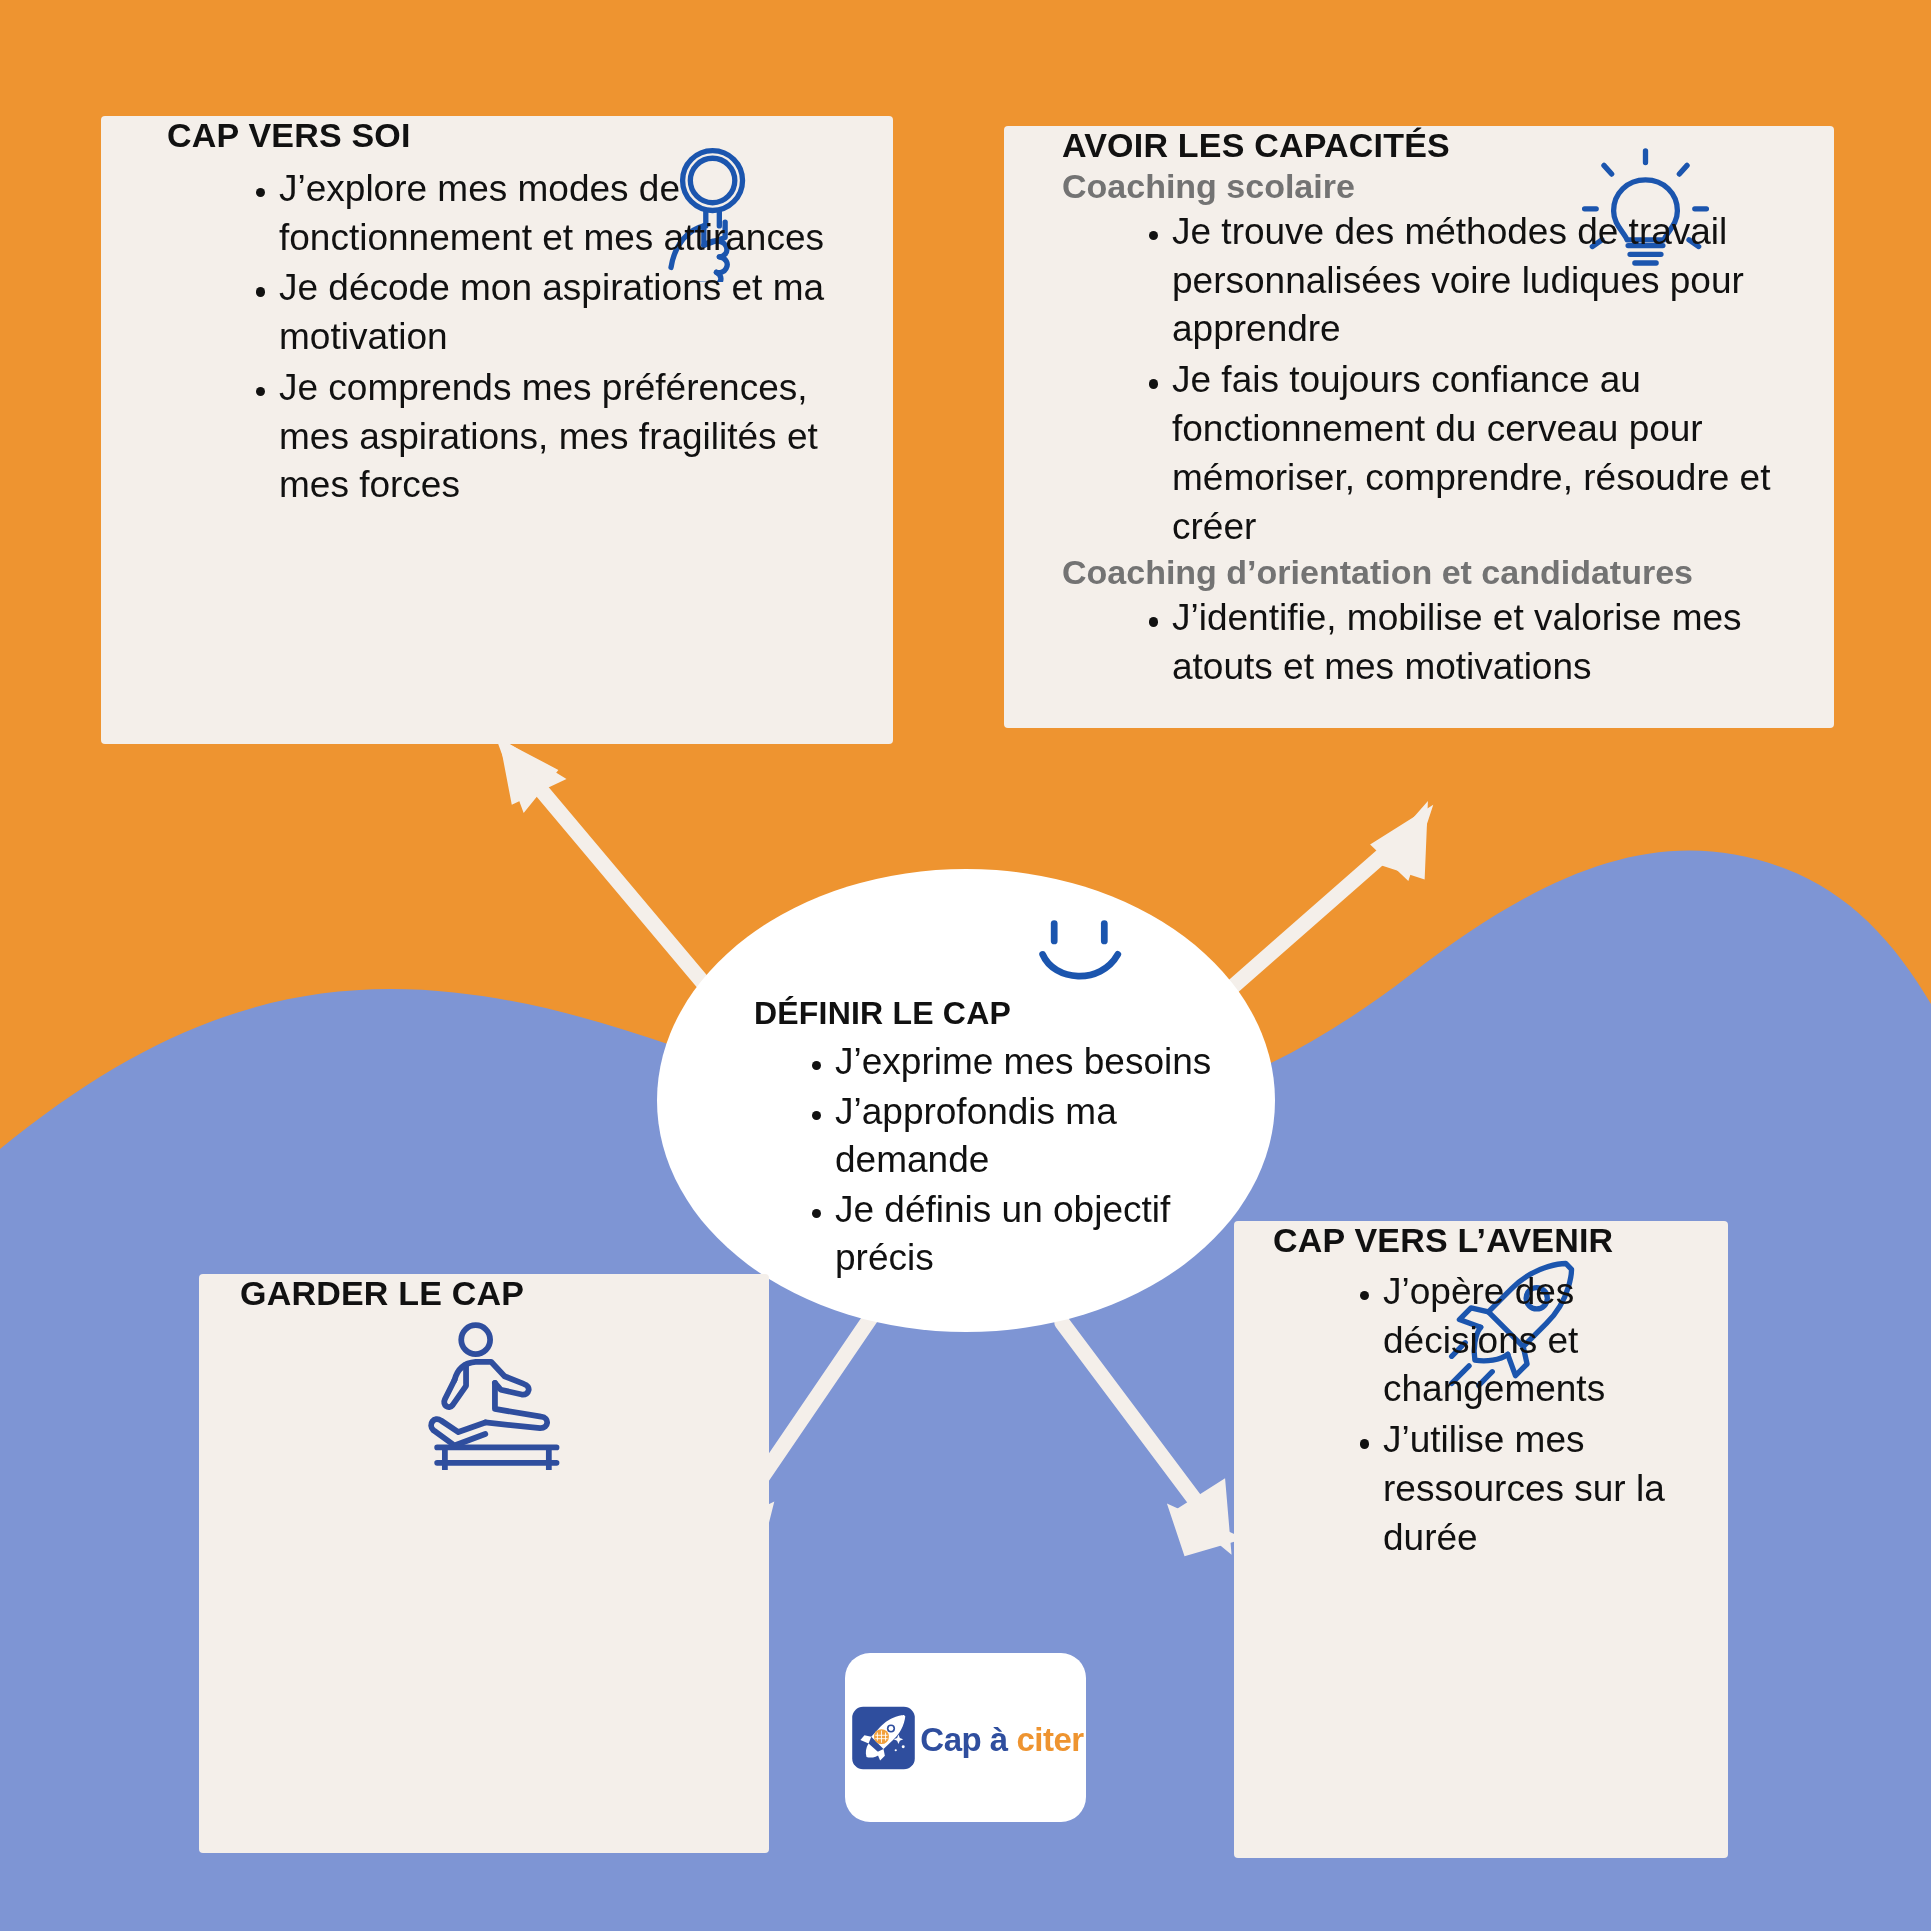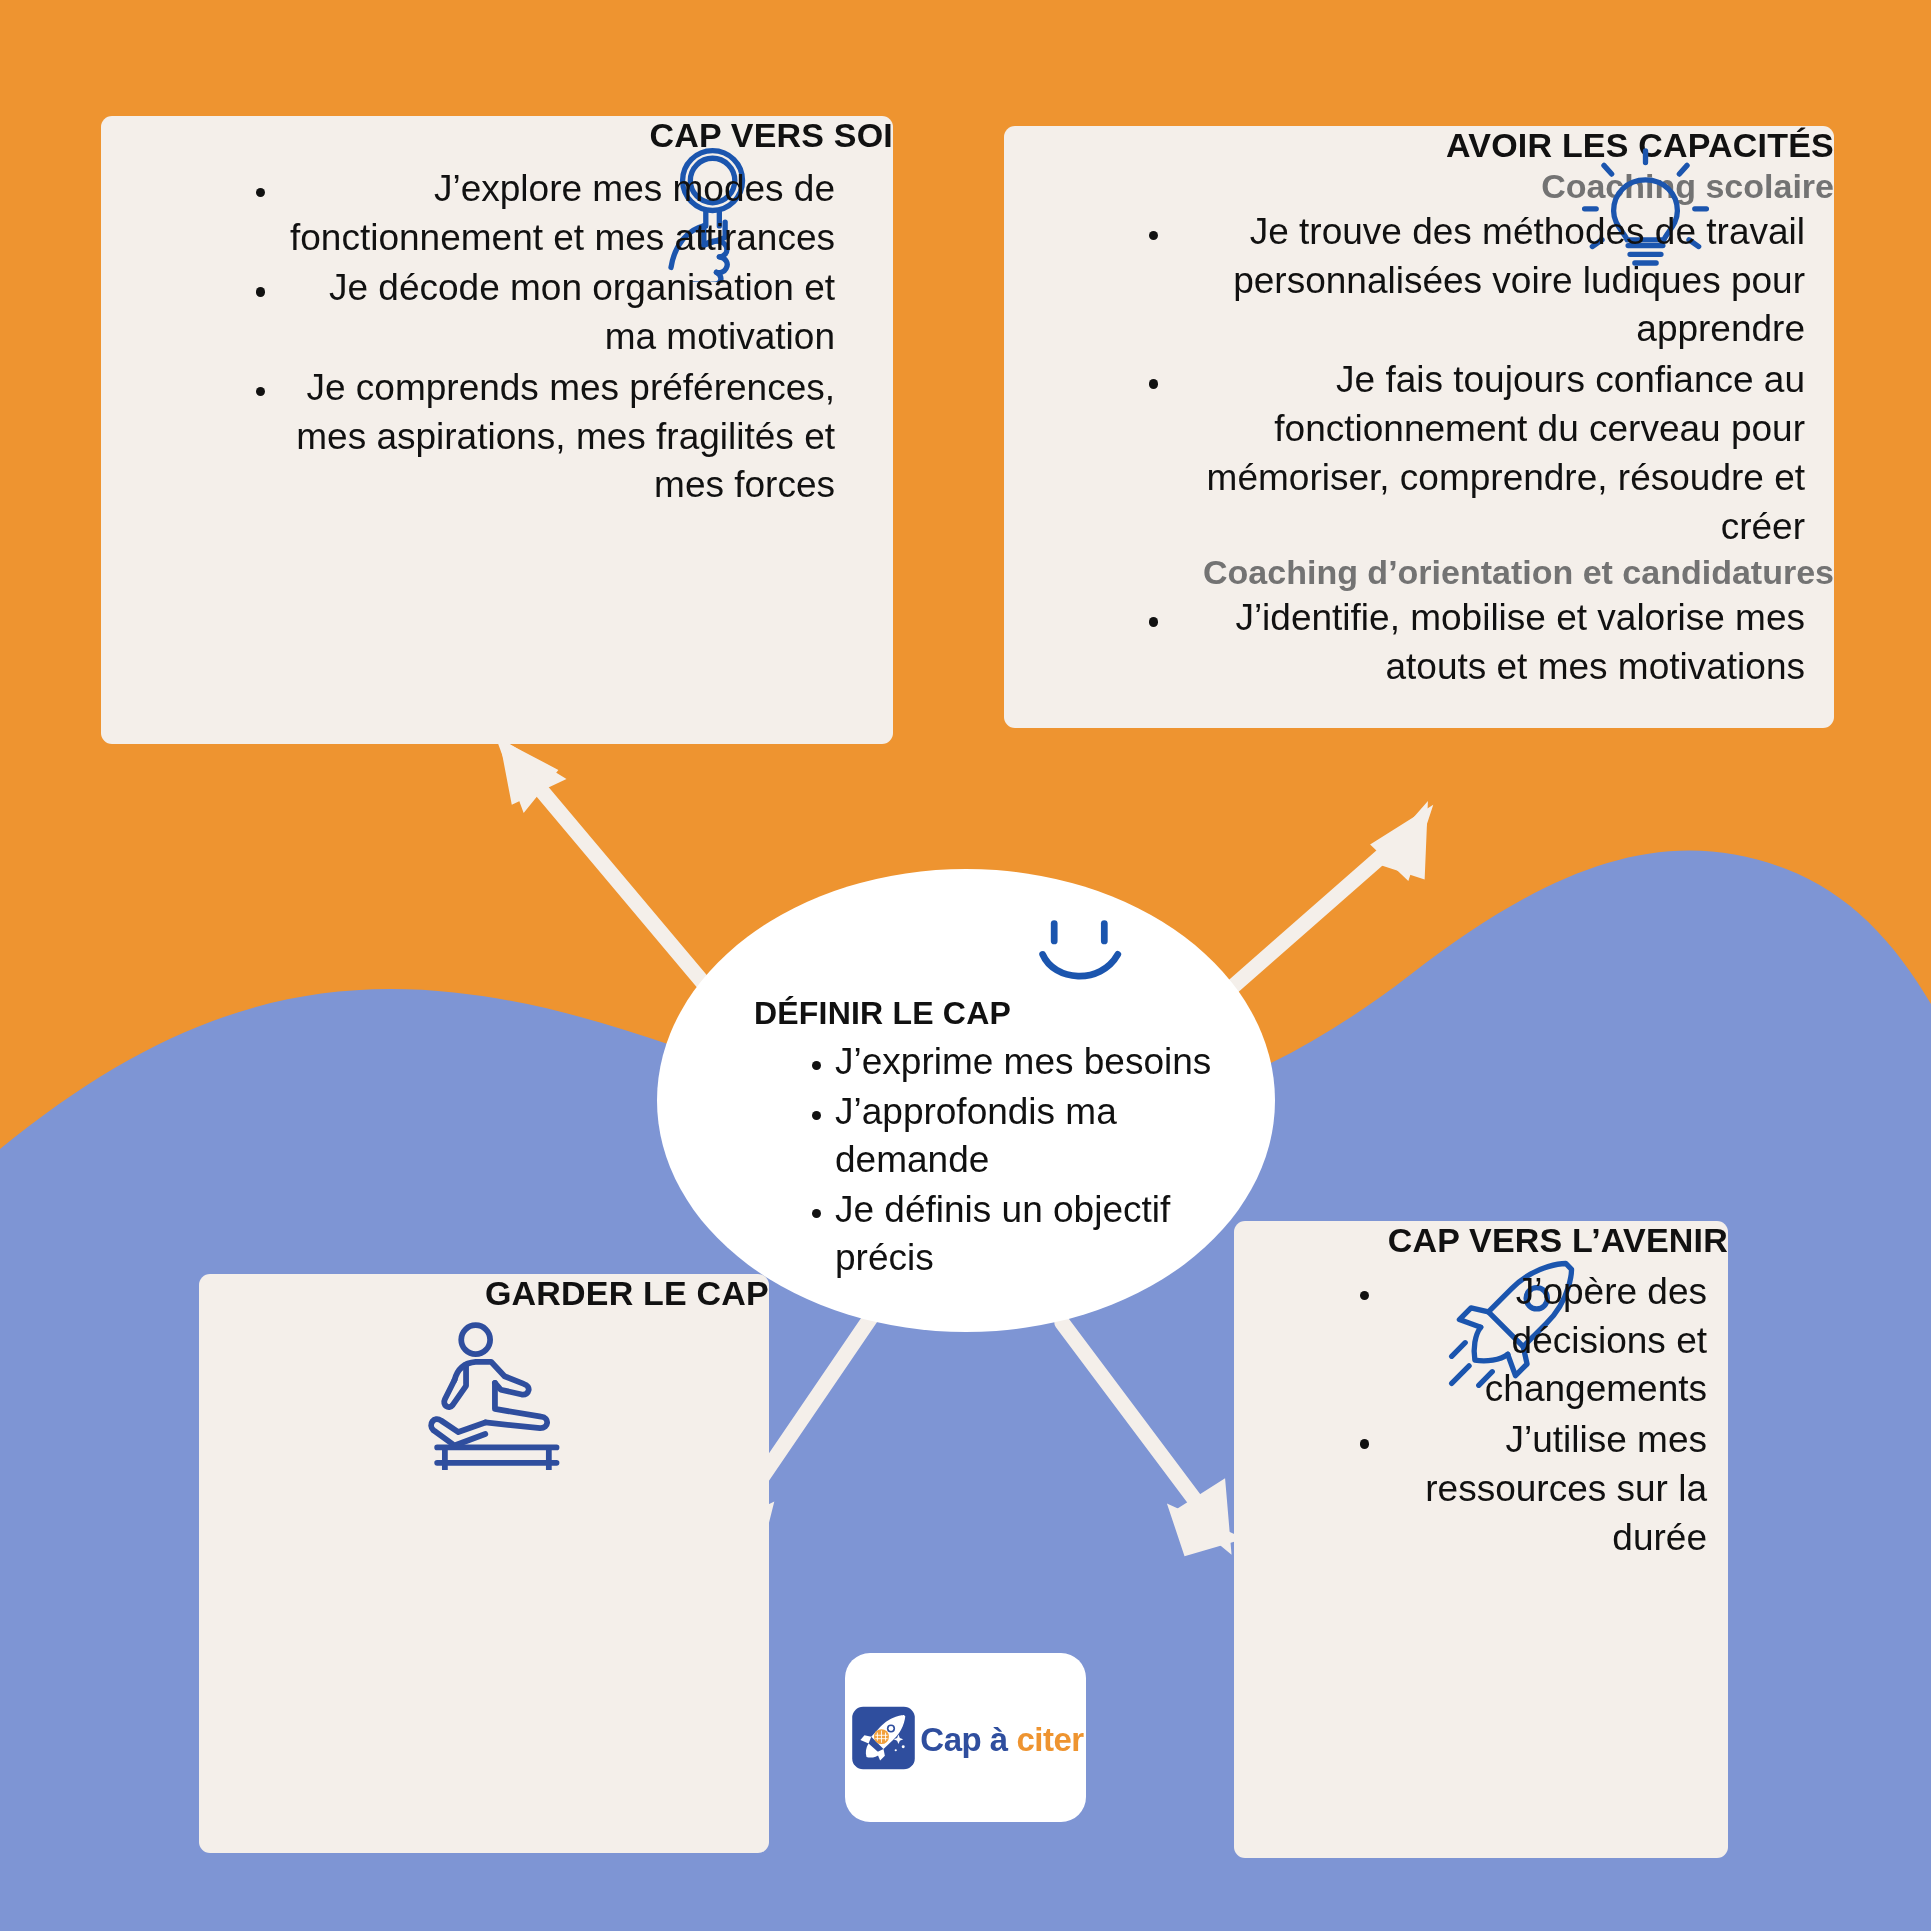--- a/index.html
+++ b/index.html
@@ -15,22 +15,21 @@
   
   #bg-waves { position:absolute; inset:0; width:1931px; height:1931px; }
 
   
   #arrows { position:absolute; inset:0; width:1931px; height:1931px; }
 
   
   .card {
     position:absolute;
     background:#F4EFEA;
-    border-radius:11px;
-    text-align:right;
+    border-radius:4px;
   }
   .card-body { position:relative; height:100%; }
 
   .card-icon {
     position:absolute;
   }
 
   h2.heading {
     font-weight:bold;
     color:#111111;
@@ -178,21 +177,21 @@
           <path d="M30,135 C34,110 48,96 64,92"></path>
           <path d="M64,112 C72,106 84,106 87,113 C90,120 84,124 80,124"></path>
           <path d="M80,124 C87,125 90,131 87,136 C85,140 80,141 77,140"></path>
           <path d="M77,140 C83,143 83,150 78,152"></path>
           <path d="M52,152 C62,152 70,153 78,152"></path>
         </svg>
       </div>
       <h2 class="heading">CAP VERS SOI</h2>
       <ul class="bullets">
         <li>J’explore mes modes de fonctionnement et mes attirances</li>
-        <li>Je décode  mon organisation et ma motivation</li>
+        <li>Je décode  mon aspirations et ma motivation</li>
         <li>Je comprends mes préférences, mes aspirations, mes fragilités et mes forces</li>
       </ul>
     </div>
   </div>
 
   <div class="card" id="card-avoir-les-capacites">
     <div class="card-body">
       <div class="card-icon">
         <svg width="145" height="145" viewBox="0 0 150 150" fill="none" stroke="#1B55AE" stroke-width="5.5" stroke-linecap="round" stroke-linejoin="round">
           <path d="M75,34 C94,34 108,48 108,66 C108,80 98,87 94,96 L56,96 C52,87 42,80 42,66 C42,48 56,34 75,34 Z"></path>

